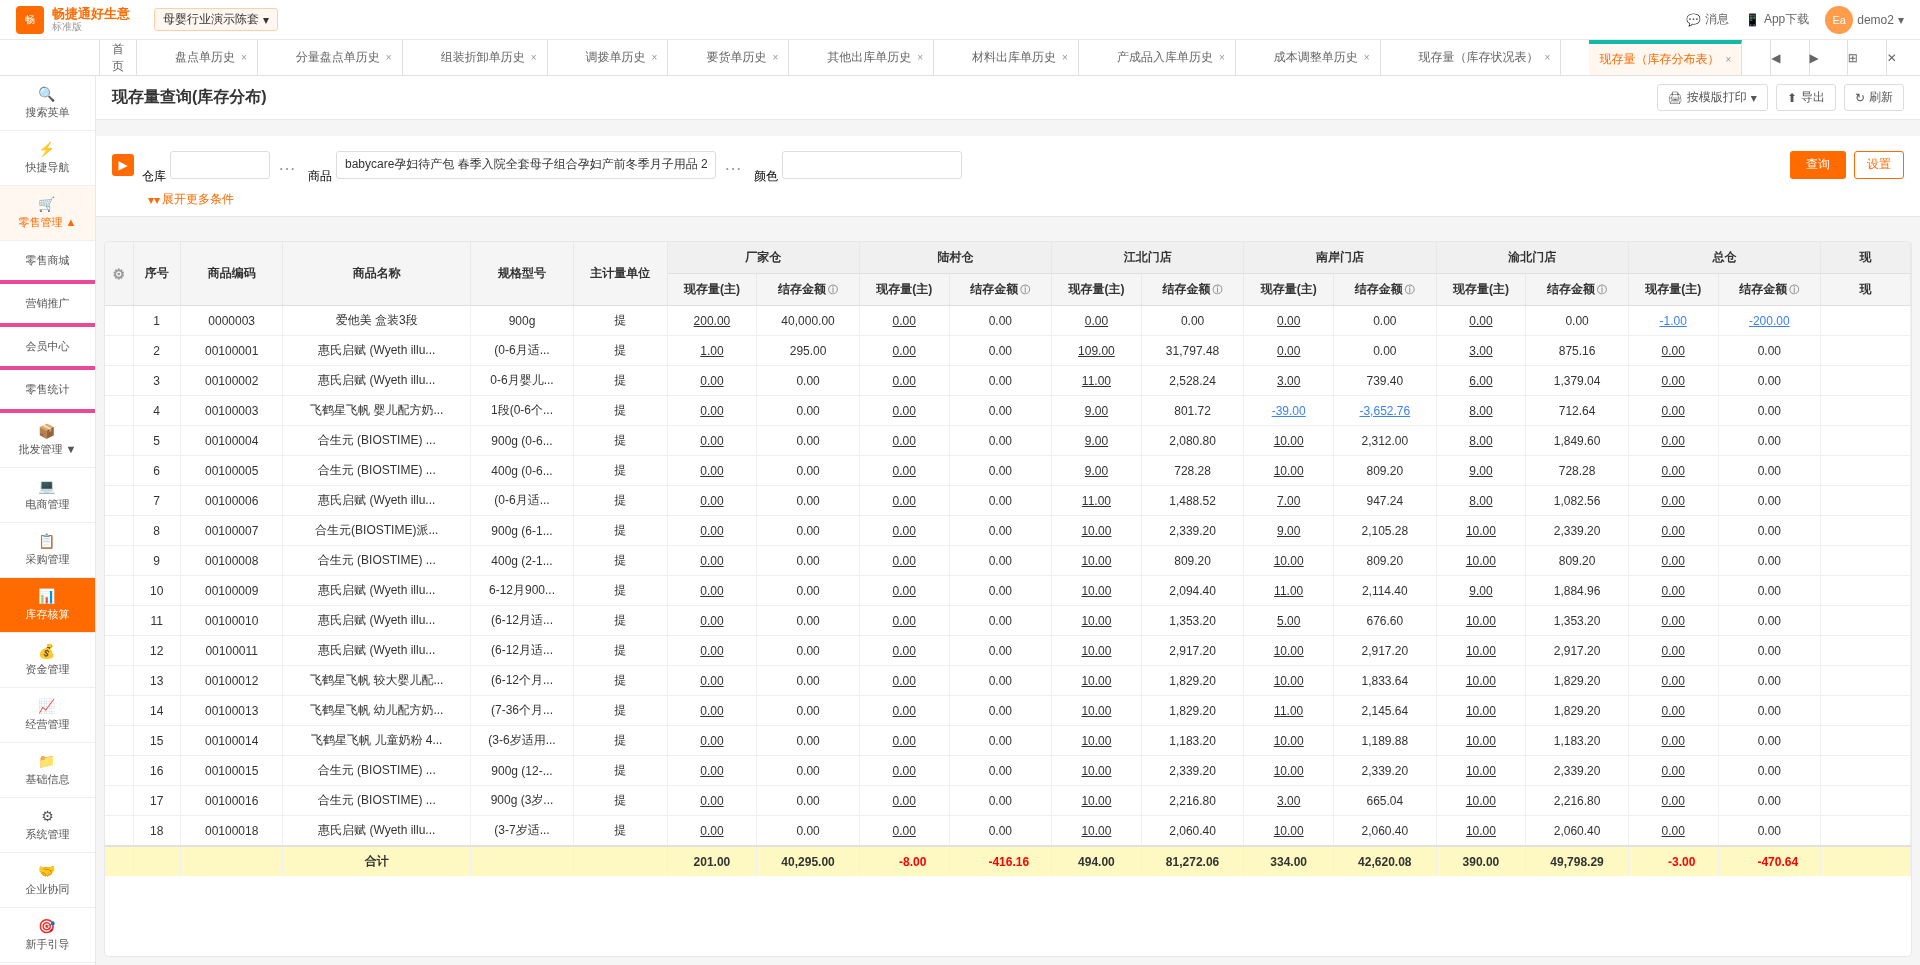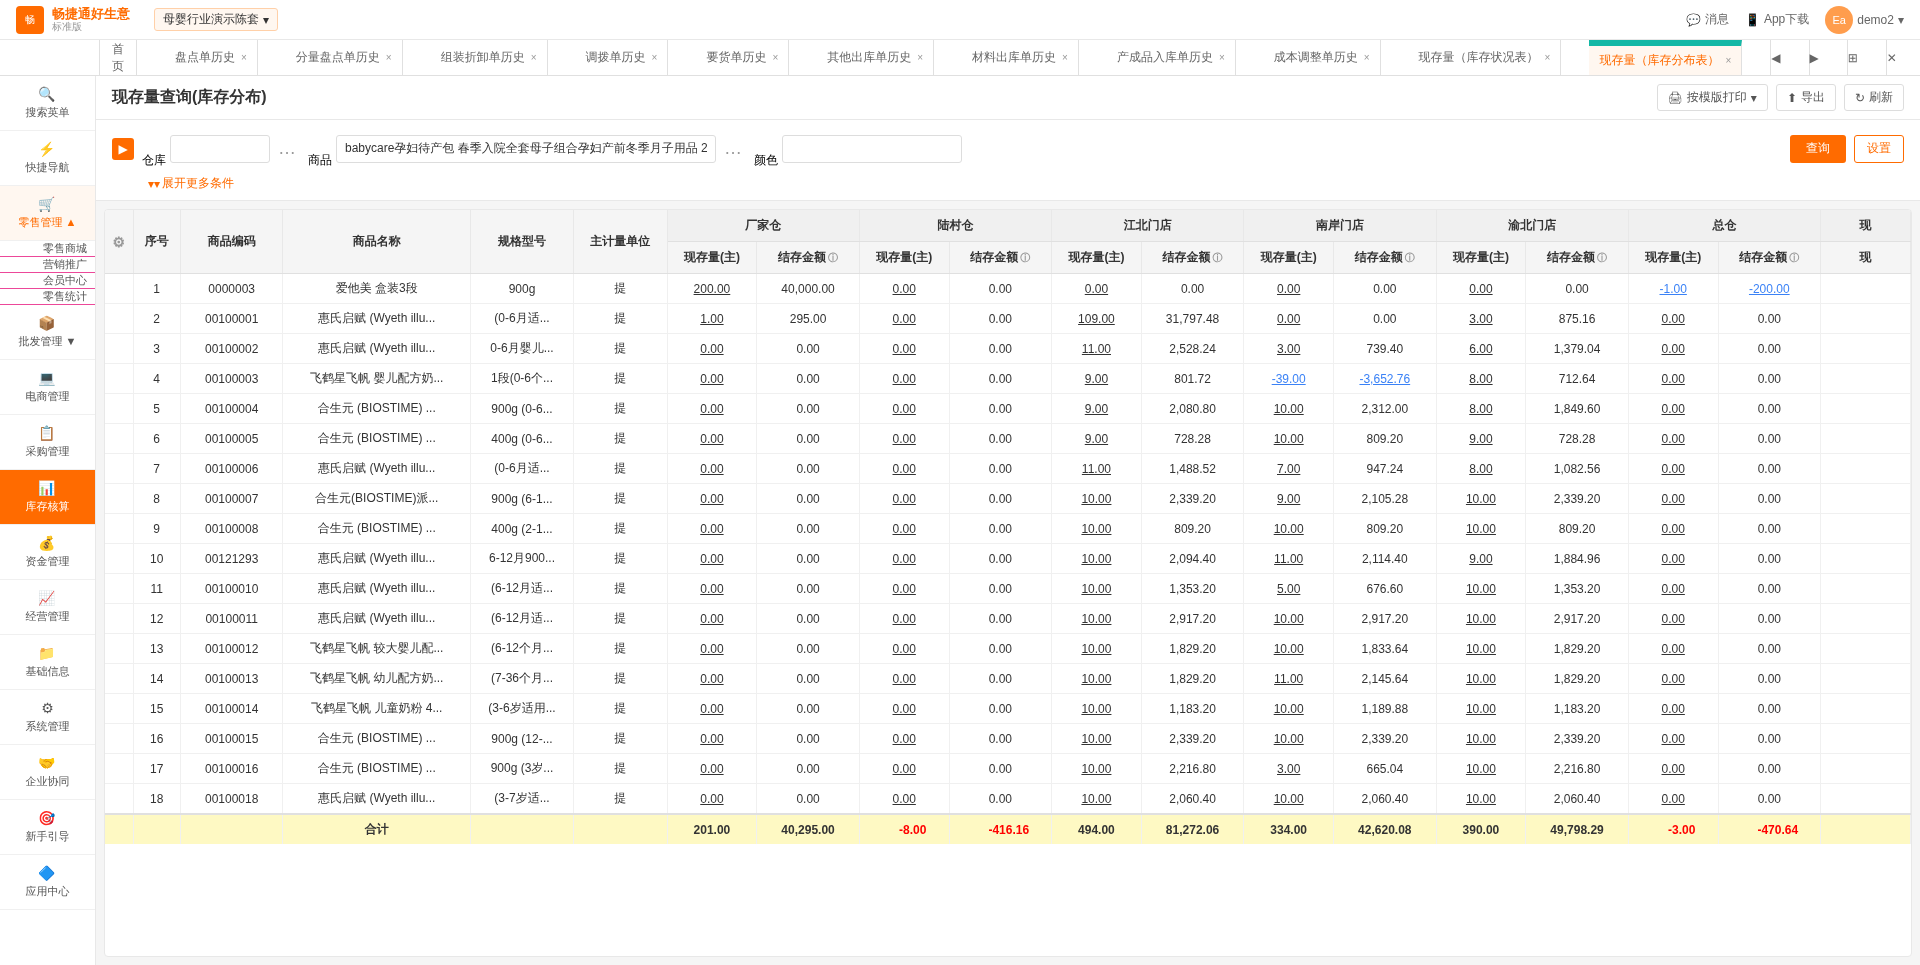--- a/index.html
+++ b/index.html
@@ -10,37 +10,37 @@
     .top-bar-left { display: flex; align-items: center; gap: 8px; }
     .logo-icon { width: 28px; height: 28px; background: #ff6b00; border-radius: 4px; display: flex; align-items: center; justify-content: center; color: #fff; font-size: 10px; }
     .top-bar-right { display: flex; align-items: center; gap: 16px; color: #666; font-size: 12px; }
     .top-bar-right span { cursor: pointer; display: flex; align-items: center; gap: 4px; }
     .avatar { width: 28px; height: 28px; border-radius: 50%; background: #ff9d4d; display: flex; align-items: center; justify-content: center; color: #fff; font-size: 11px; }
 
     
     .tab-bar { height: 36px; background: #fff; border-bottom: 1px solid #e0e0e0; display: flex; align-items: center; overflow: hidden; padding-left: 100px; }
     .tab-home { padding: 0 12px; height: 36px; display: flex; align-items: center; font-size: 12px; color: #666; cursor: pointer; border-right: 1px solid #e0e0e0; }
     .tab-item { padding: 0 10px; height: 36px; display: flex; align-items: center; font-size: 12px; color: #666; cursor: pointer; border-right: 1px solid #e0e0e0; white-space: nowrap; gap: 4px; }
-    .tab-item.active { color: #ff6b00; background: #fff7f0; border-top: 6px solid #14b8a6; }
+    .tab-item.active { color: #ff6b00; background: #fff7f0; border-top: 4px solid #14b8a6; }
     .tab-close { color: #999; font-size: 10px; cursor: pointer; margin-left: 2px; }
     .tab-nav-btn { width: 28px; height: 36px; display: flex; align-items: center; justify-content: center; cursor: pointer; color: #666; border-left: 1px solid #e0e0e0; }
 
     
     .main-layout { display: flex; height: calc(965px - 76px); }
 
     
     .sidebar { width: 96px; background: #fff; border-right: 1px solid #e8e8e8; display: flex; flex-direction: column; overflow-y: auto; flex-shrink: 0; }
     .sidebar-item { padding: 10px 4px; display: flex; flex-direction: column; align-items: center; gap: 3px; cursor: pointer; color: #555; font-size: 11px; border-bottom: 1px solid #f0f0f0; }
     .sidebar-item.active { background: #ff6b00; color: #fff; }
     .sidebar-item.active-sub { color: #ff6b00; background: #fff7f0; }
     .sidebar-icon { font-size: 14px; }
-    .sub-item { padding: 0 8px; font-size: 11px; color: #555; cursor: pointer; border-bottom: 1px solid #ec4899; text-align: right; }
-
-    
-    .content { flex: 1; overflow: hidden; display: flex; flex-direction: column; }
+    .sub-item { padding: 12px 8px; font-size: 11px; color: #555; cursor: pointer; border-bottom: 4px solid #ec4899; text-align: center; }
+
+    
+    .content { flex: 1; overflow: hidden; display: flex; flex-direction: column; gap: 16px; }
 
     
     .page-header { padding: 8px 16px; background: #fff; border-bottom: 1px solid #e8e8e8; display: flex; align-items: center; justify-content: space-between; }
     .page-title { font-size: 16px; font-weight: bold; color: #333; }
     .page-actions { display: flex; align-items: center; gap: 8px; }
     .action-btn { padding: 4px 10px; border: 1px solid #ddd; background: #fff; border-radius: 3px; cursor: pointer; font-size: 12px; color: #555; display: flex; align-items: center; gap: 4px; }
 
     
     .filter-area { background: #fff; padding: 8px 16px; border-bottom: 1px solid #e8e8e8; }
     .filter-row { display: flex; align-items: center; gap: 8px; flex-wrap: wrap; }
@@ -460,21 +460,21 @@
               <td>809.20</td>
               <td class="num-cell">10.00</td>
               <td>809.20</td>
               <td class="num-cell">0.00</td>
               <td>0.00</td>
               <td></td>
             </tr>
             <tr>
               <td class="col-sticky-body"></td>
               <td>10</td>
-              <td>00121293</td>
+              <td>00100009</td>
               <td>惠氏启赋 (Wyeth illu...</td>
               <td>6-12月900...</td>
               <td>提</td>
               <td class="num-cell">0.00</td>
               <td>0.00</td>
               <td class="num-cell">0.00</td>
               <td>0.00</td>
               <td class="num-cell">10.00</td>
               <td>2,094.40</td>
               <td class="num-cell">11.00</td>

